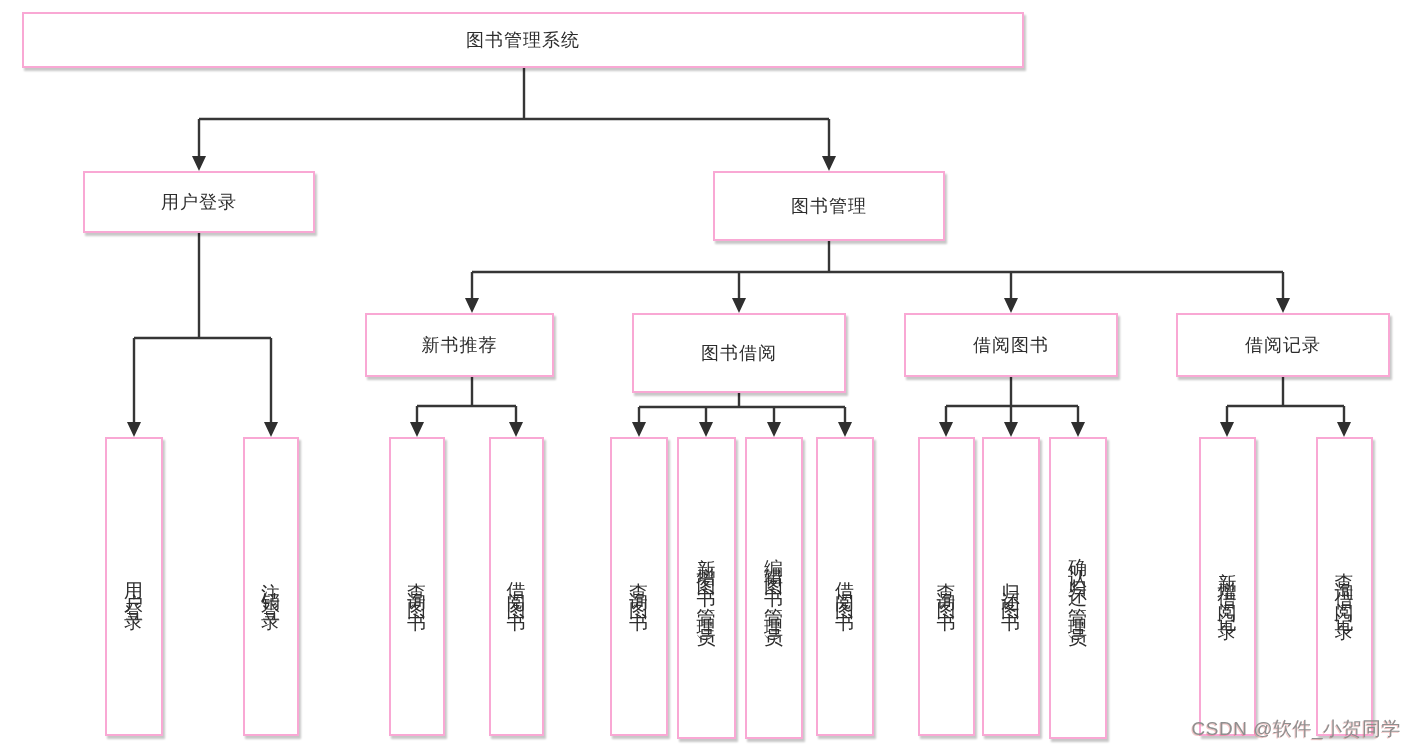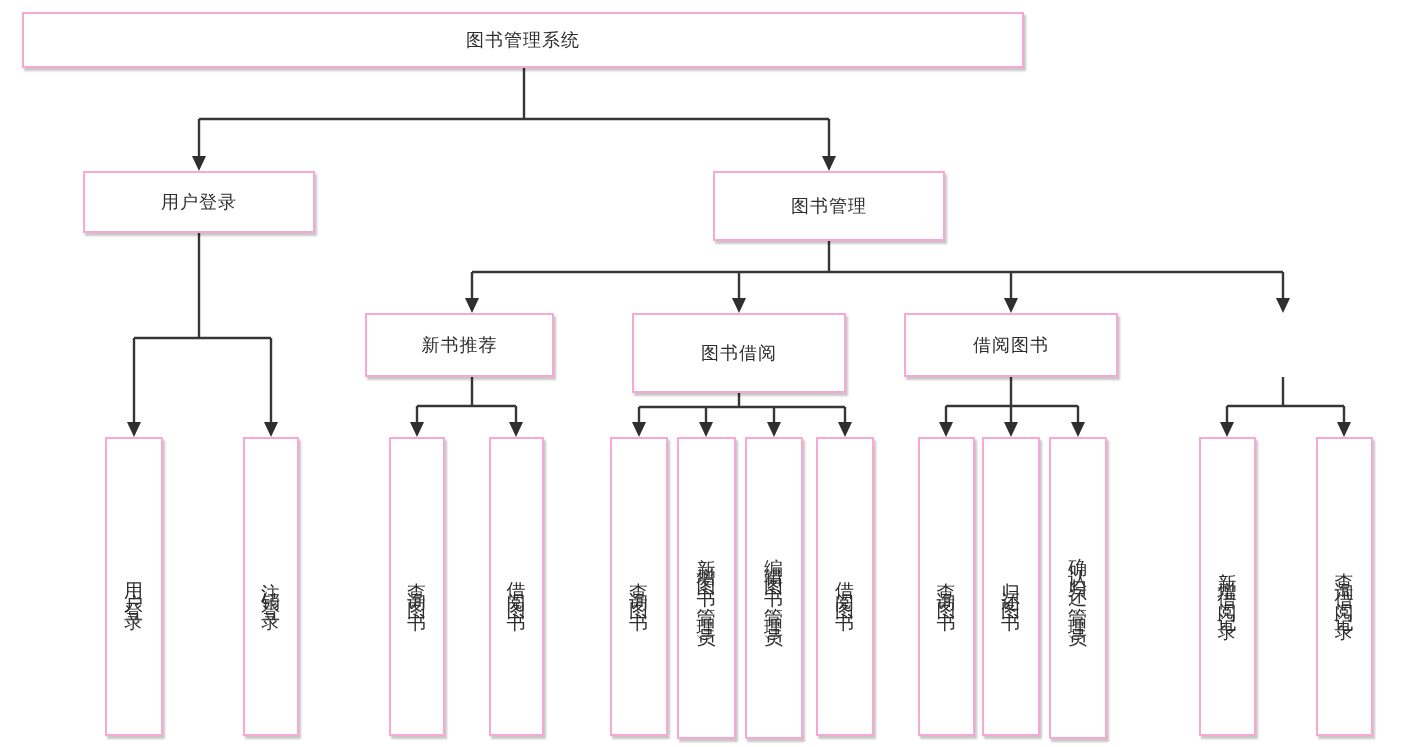--- a/index.html
+++ b/index.html
@@ -112,20 +112,23 @@
 
   <div class="node branch" style="left:365px; top:313px; width:189px; height:64px;">
     <span>新书推荐</span>
   </div>
   <div class="node branch" style="left:632px; top:313px; width:214px; height:80px;">
     <span>图书借阅</span>
   </div>
   <div class="node branch" style="left:904px; top:313px; width:214px; height:64px;">
     <span>借阅图书</span>
   </div>
+  <div class="node branch" style="left:1176px; top:313px; width:214px; height:64px;">
+    <span>借阅记录</span>
+  </div>
 
   <div class="node leaf" style="left:105px; top:437px; width:58px; height:299px;">
     <span>用户登录</span>
   </div>
   <div class="node leaf" style="left:243px; top:437px; width:56px; height:299px;">
     <span>注销登录</span>
   </div>
 
   <div class="node leaf" style="left:389px; top:437px; width:56px; height:299px;">
     <span>查询图书</span>
@@ -157,14 +160,15 @@
     <span>确认归还（管理员）</span>
   </div>
 
   <div class="node leaf" style="left:1199px; top:437px; width:57px; height:299px;">
     <span>新增借阅记录</span>
   </div>
   <div class="node leaf" style="left:1316px; top:437px; width:57px; height:299px;">
     <span>查询借阅记录</span>
   </div>
 
+  <div class="watermark">CSDN @软件_小贺同学</div>
 
 </div>
 
 </body></html>

